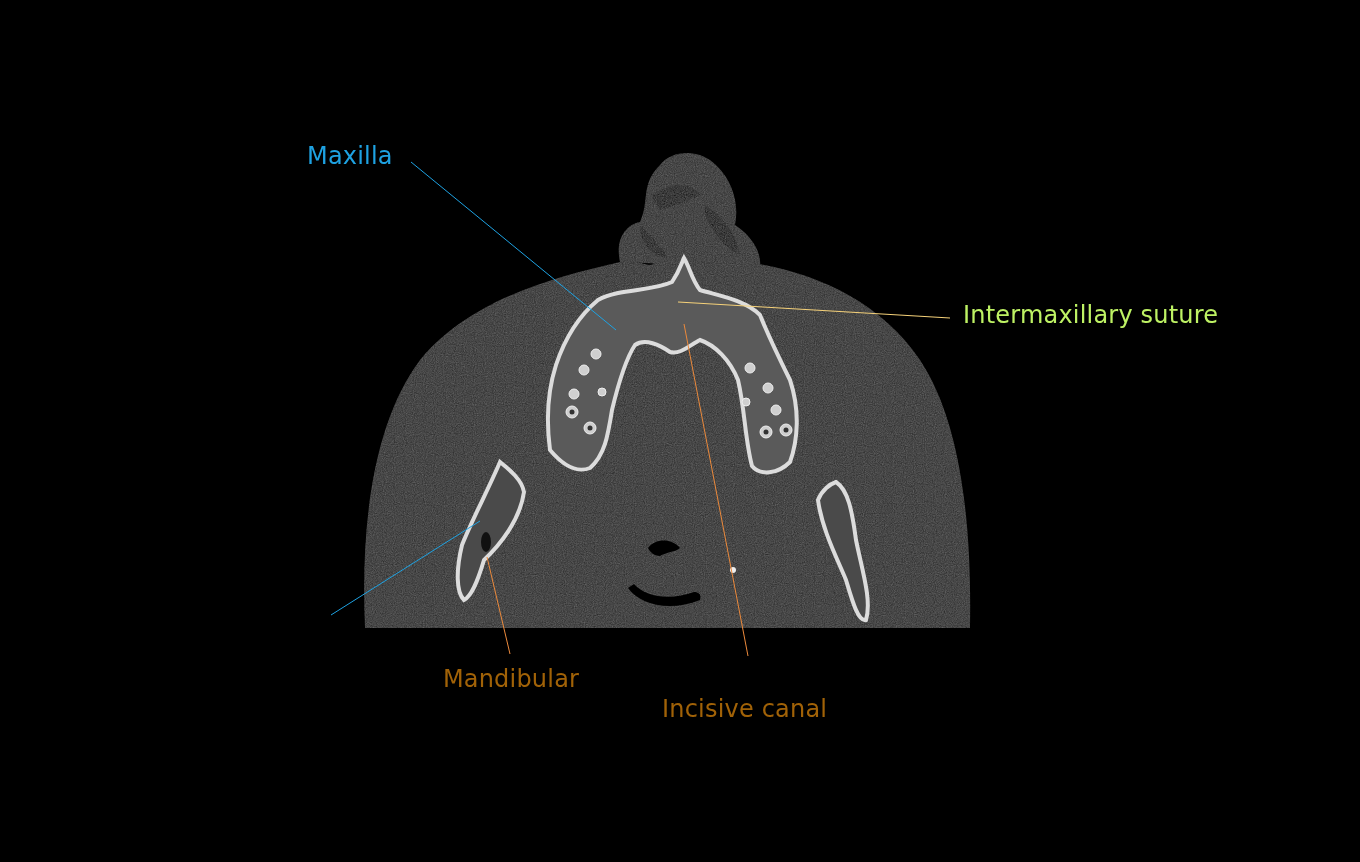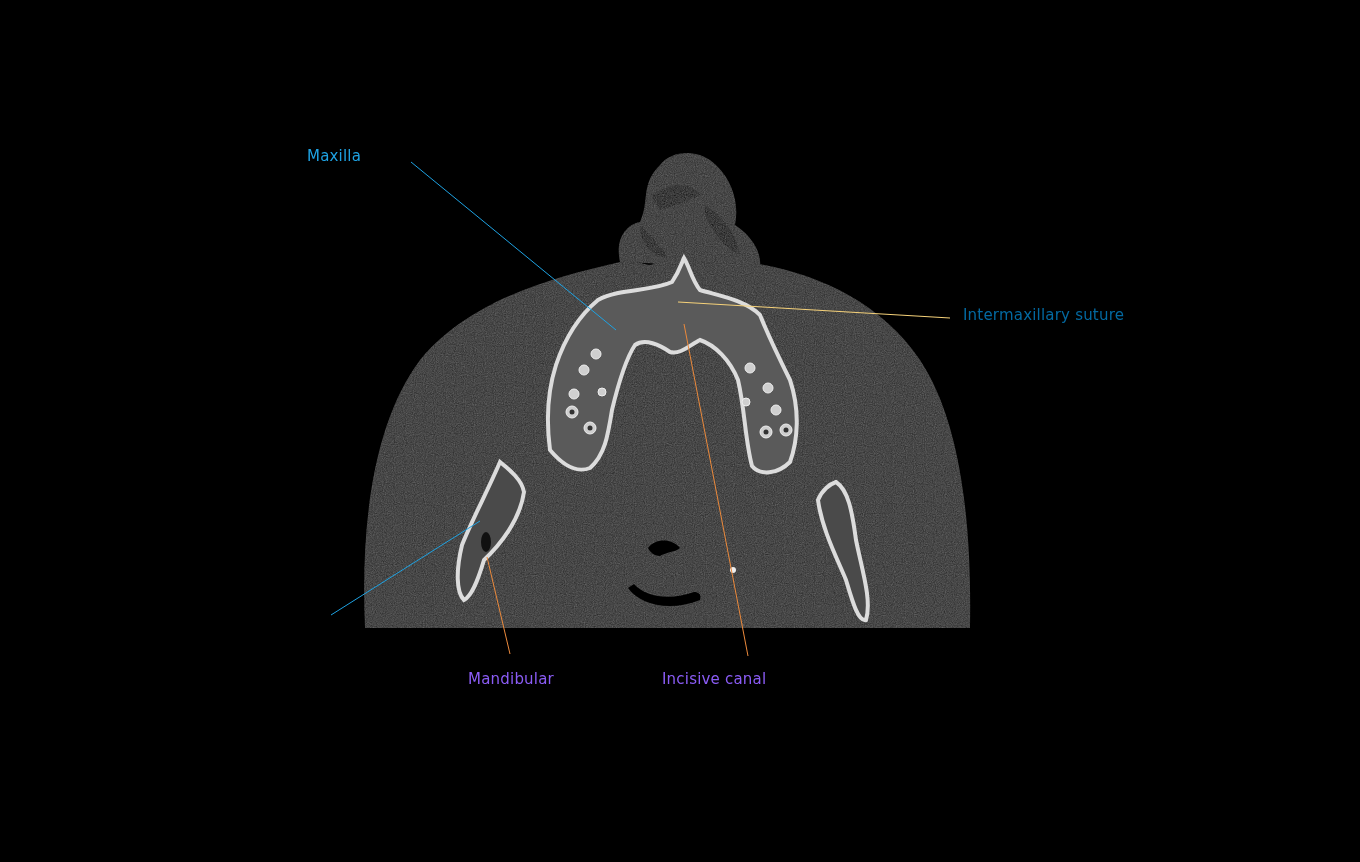--- a/index.html
+++ b/index.html
@@ -1,22 +1,22 @@
 <!DOCTYPE html>
 <html><head>
 <meta charset="utf-8">
 <style>
   html,body{margin:0;padding:0;background:#000;}
   body{width:1360px;height:862px;position:relative;overflow:hidden;font-family:"DejaVu Sans","Liberation Sans",sans-serif;}
   .stage{position:absolute;left:0;top:0;width:1360px;height:862px;background:#000;}
   svg.ct{position:absolute;left:0;top:0;}
-  .label{position:absolute;font-size:15px;line-height:34px;white-space:nowrap;letter-spacing:0.2px;}
+  .label{position:absolute;font-size:24px;line-height:34px;white-space:nowrap;letter-spacing:0.2px;}
   .blue{color:#1ea2e2;}
-  .yellow{color:#0369a1;}
-  .orange{color:#8b5cf6;}
+  .yellow{color:#bef264;}
+  .orange{color:#a16207;}
   .center{text-align:center;}
 </style>
 </head>
 <body>
 
 <div class="stage">
   <svg class="ct" width="1360" height="862" viewBox="0 0 1360 862">
     <defs>
       <filter id="noise" x="0" y="0" width="100%" height="100%">
         <feTurbulence type="fractalNoise" baseFrequency="0.9" numOctaves="2" seed="3" result="n"></feTurbulence>
@@ -104,14 +104,14 @@
       <line x1="487" y1="557" x2="510" y2="654" stroke="#ec8a3c"></line>
       <line x1="684" y1="324" x2="748" y2="656" stroke="#ec8a3c"></line>
     </g>
   </svg>
 
   <div class="label blue" style="left:307px;top:139px;">Maxilla</div>
   <div class="label yellow" style="left:963px;top:298px;">Intermaxillary suture</div>
   <div class="label orange center" style="left:430px;top:662px;width:162px;">
     <div>Mandibular</div>
   </div>
-  <div class="label orange" style="left:662px;top:662px;">Incisive canal</div>
+  <div class="label orange" style="left:662px;top:692px;">Incisive canal</div>
 </div>
 
 </body></html>

